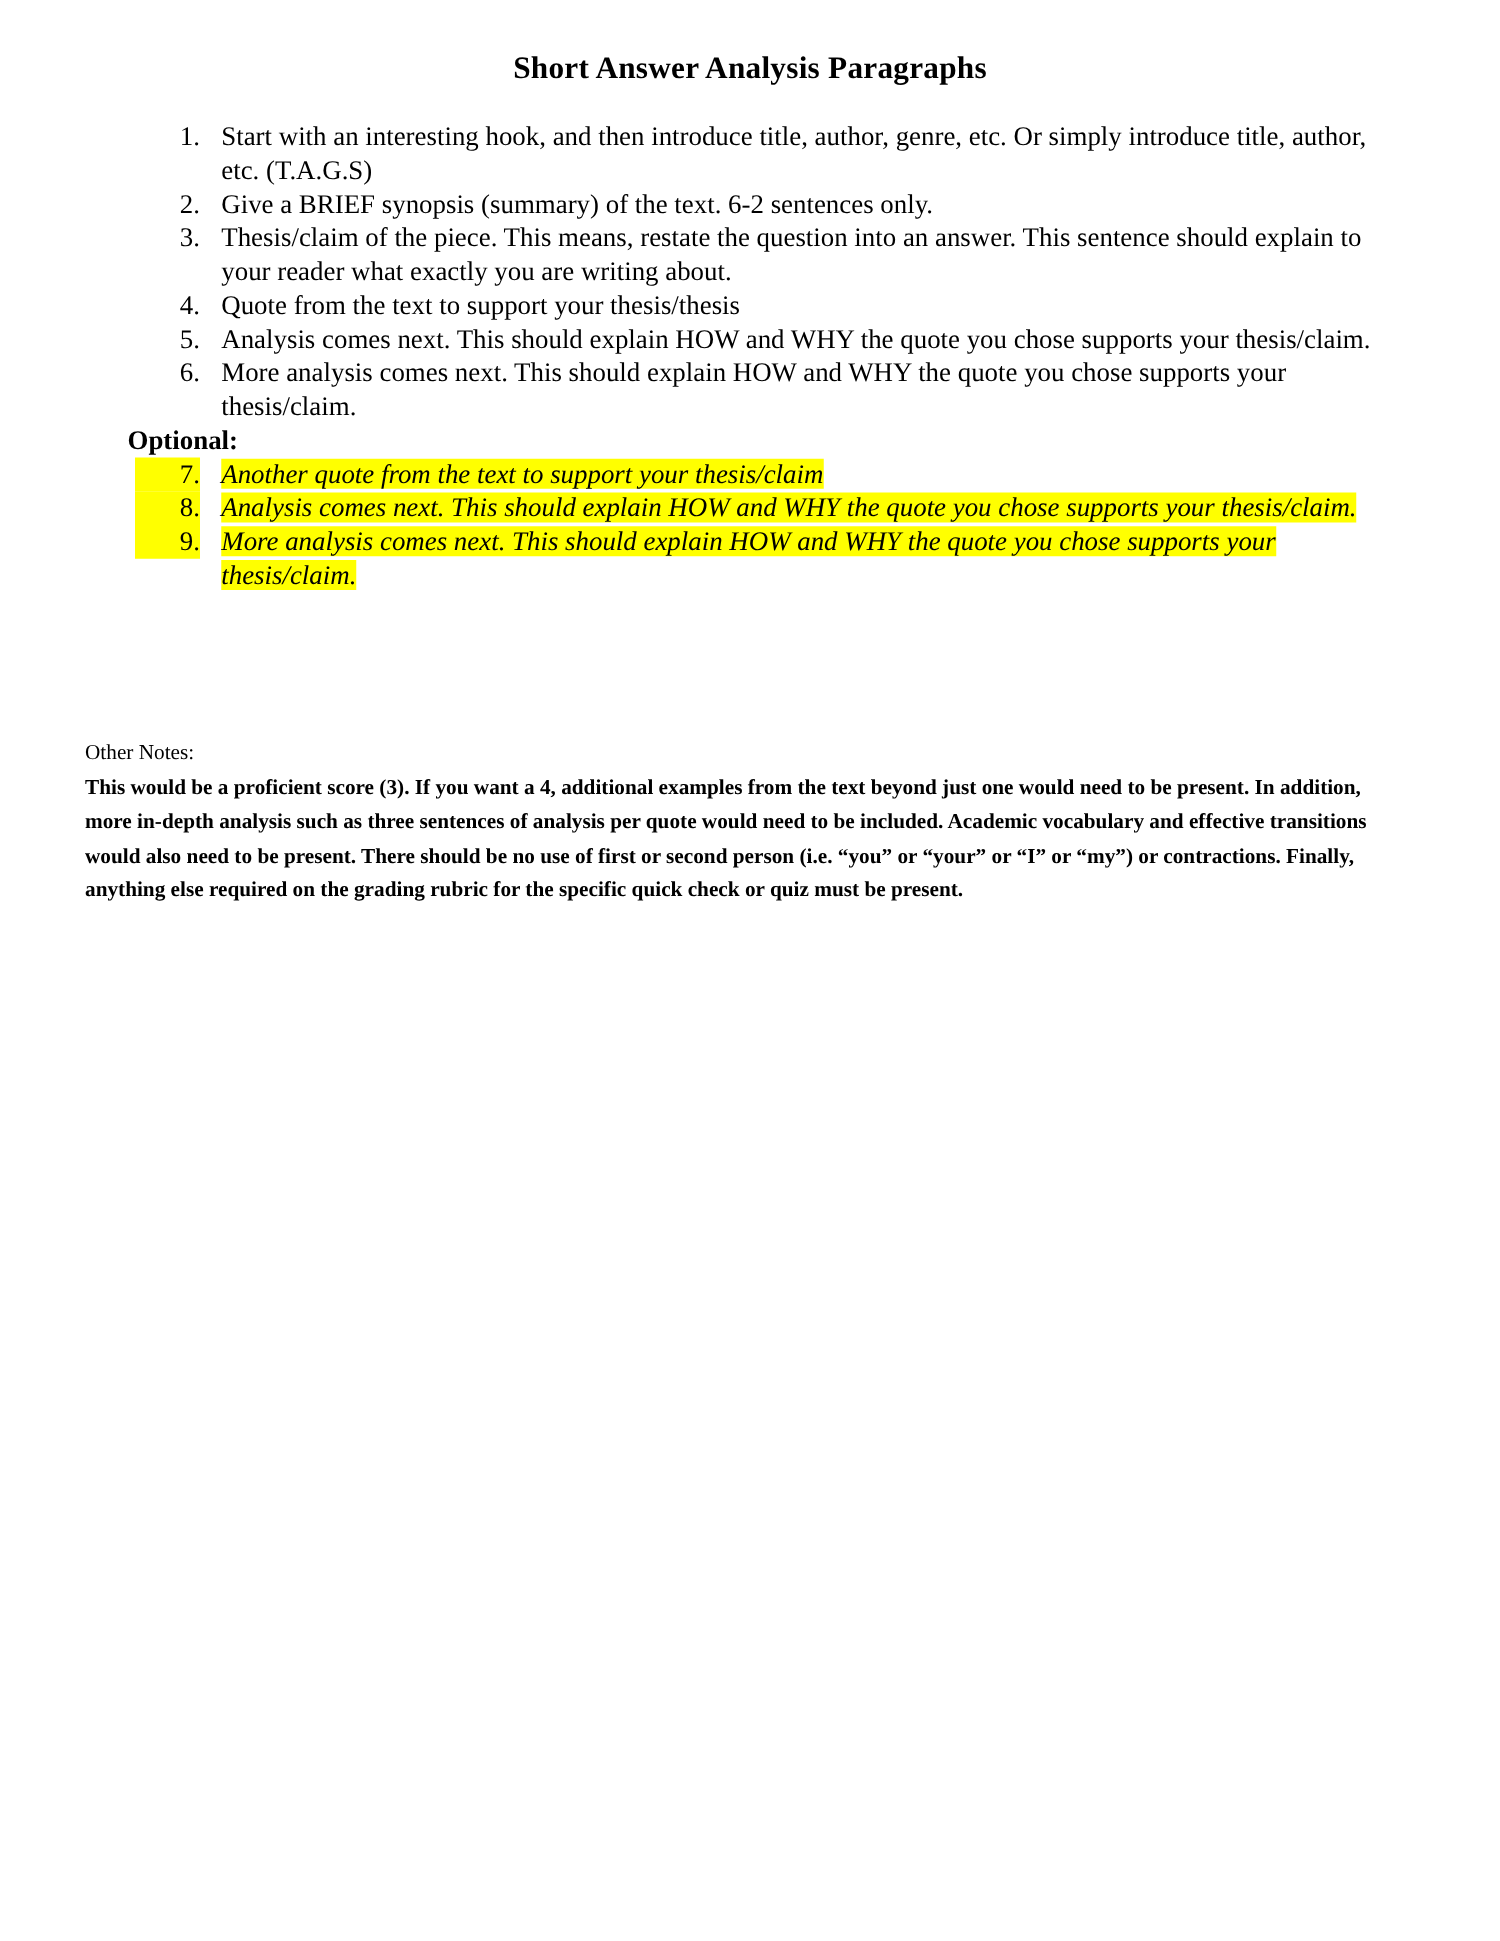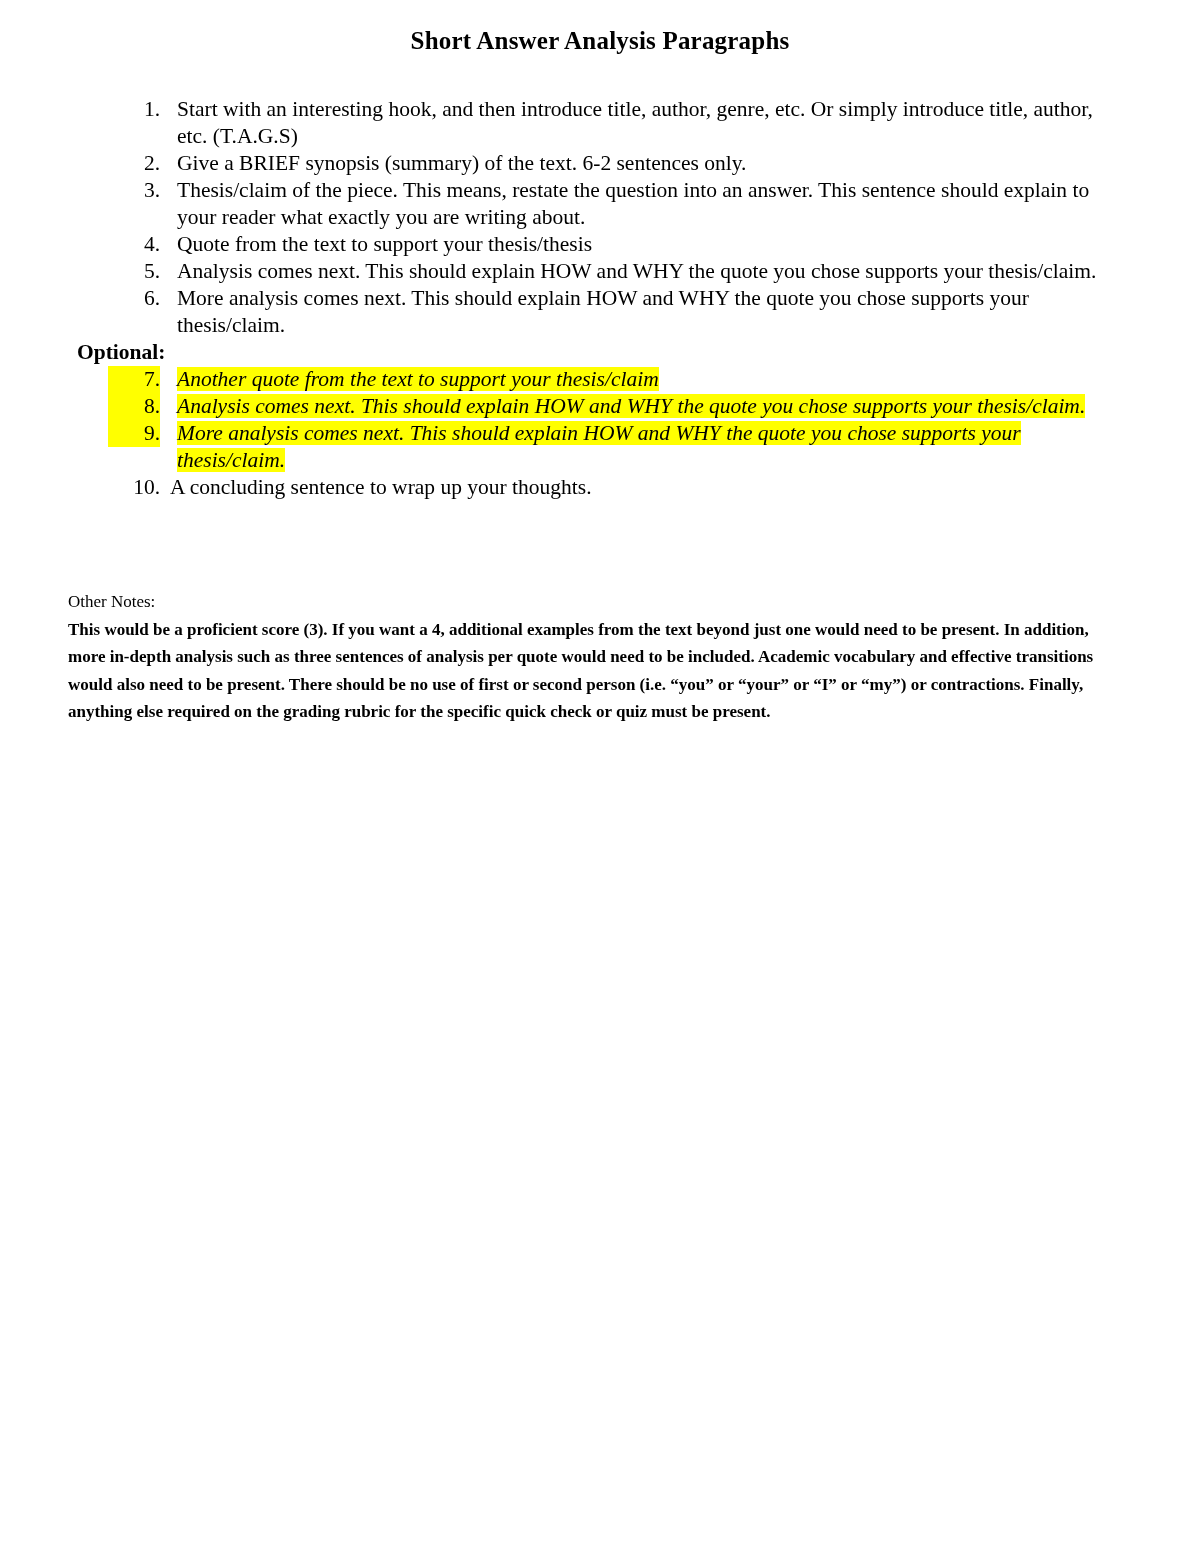--- a/index.html
+++ b/index.html
@@ -18,21 +18,21 @@
     position: relative;
     width: 1200px;
     height: 1553px;
     background: #ffffff;
     overflow: hidden;
   }
 
   
   .doc-title {
     position: absolute;
-    top: 27px;
+    top: 41px;
     left: 0;
     width: 1200px;
     text-align: center;
     font-size: 25px;
     font-weight: bold;
     letter-spacing: 0.2px;
     line-height: 1.1;
   }
 
   
@@ -79,21 +79,21 @@
     font-style: italic;
     -webkit-box-decoration-break: clone;
   }
   
   .hl .num {
     background-color: #ffff00;
   }
 
   .optional {
     position: relative;
-    padding-left: 77px;
+    padding-left: 102px;
     font-size: 21.5px;
     line-height: 27px;
     font-weight: bold;
   }
 
   
   .notes-block {
     position: absolute;
     top: 588px;
     left: 68px;
@@ -150,23 +150,20 @@
     </div>
 
     <div class="li hl">
       <span class="num">8.</span><span class="txt">Analysis comes next. This should explain HOW and WHY the quote you chose supports your thesis/claim.</span>
     </div>
 
     <div class="li hl">
       <span class="num">9.</span><span class="txt">More analysis comes next. This should explain HOW and WHY the quote you chose supports your thesis/claim.</span>
     </div>
 
-    <div class="li wide">
-      <span class="num">10.</span><span class="txt">A concluding sentence to wrap up your thoughts.</span>
-    </div>
 
   </div>
 
   <div class="notes-block">
     <span class="notes-label">Other Notes:</span>
     <span class="notes-body">This would be a proficient score (3). If you want a 4, additional examples from the text beyond just one would need to be present. In addition, more in-depth analysis such as three sentences of analysis per quote would need to be included. Academic vocabulary and effective transitions would also need to be present. There should be no use of first or second person (i.e. “you” or “your” or “I” or “my”) or contractions. Finally, anything else required on the grading rubric for the specific quick check or quiz must be present.</span>
   </div>
 
 </div>
 

